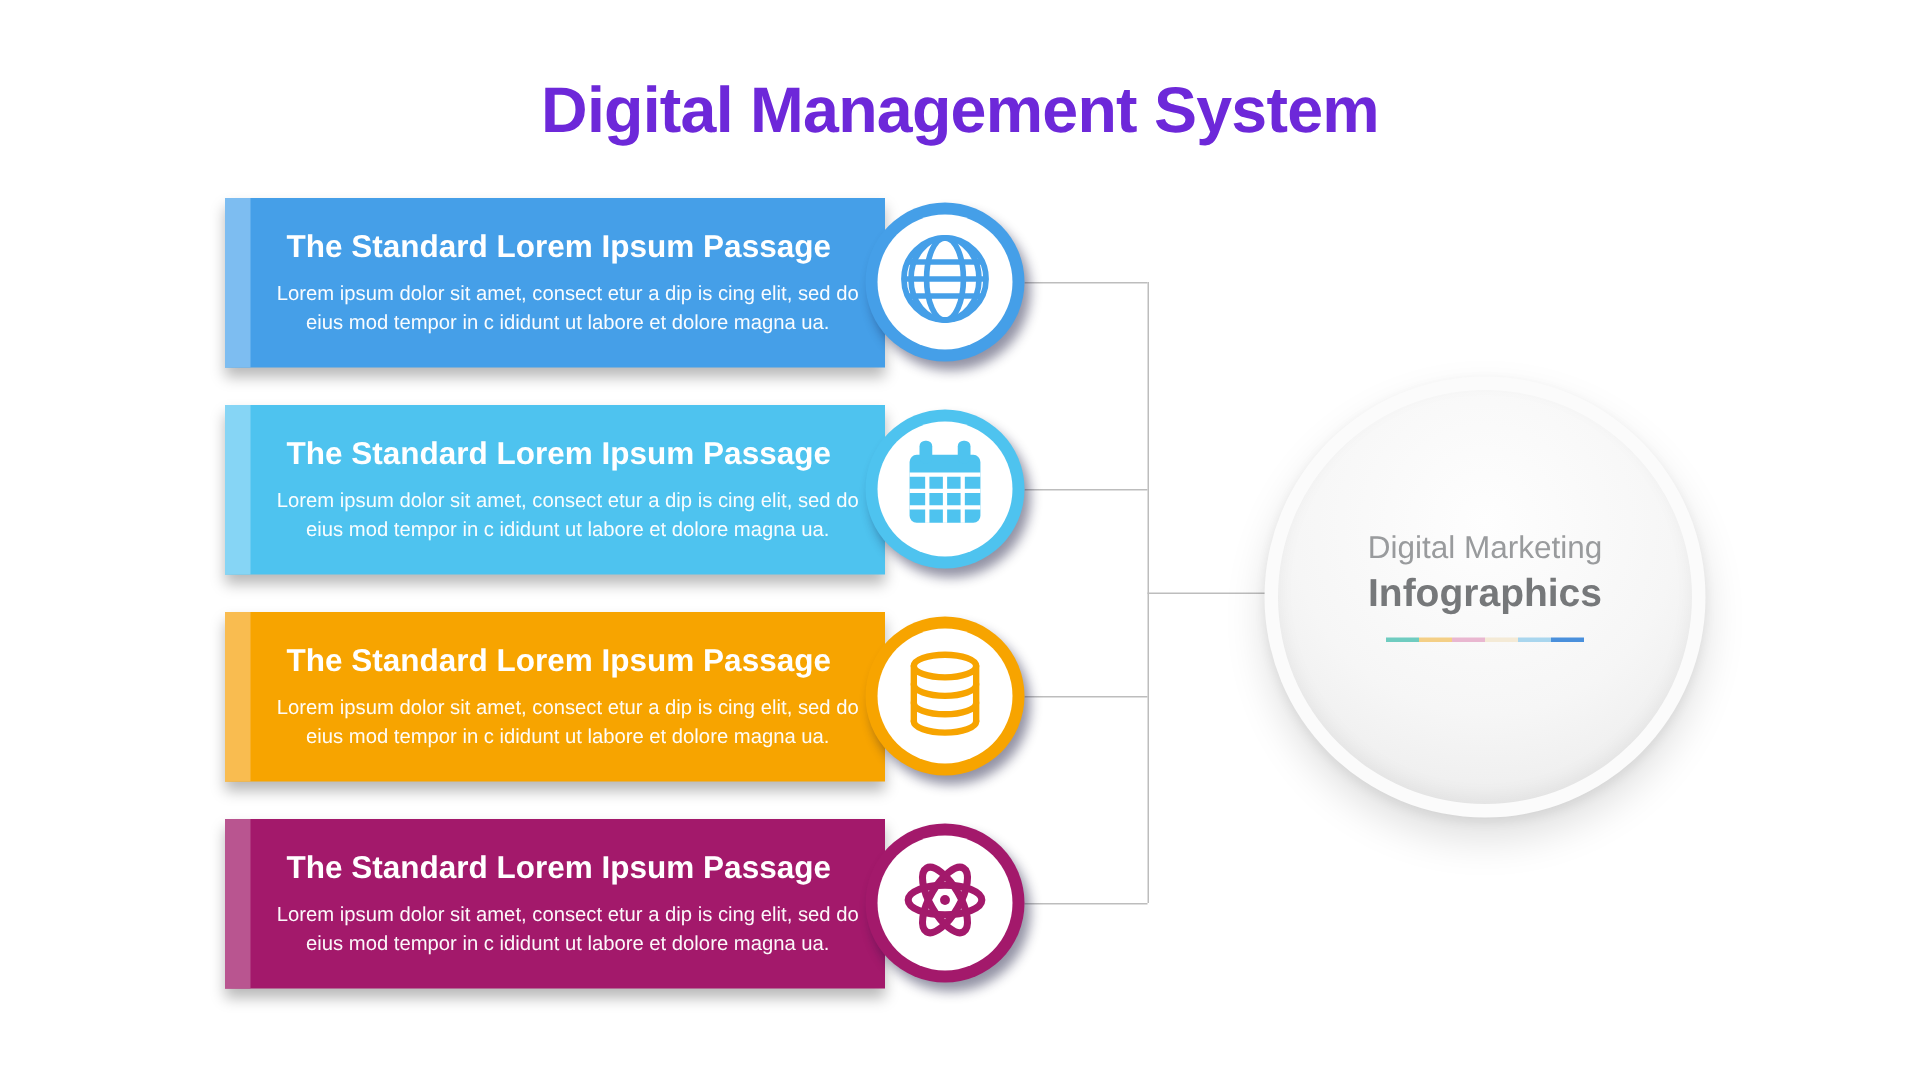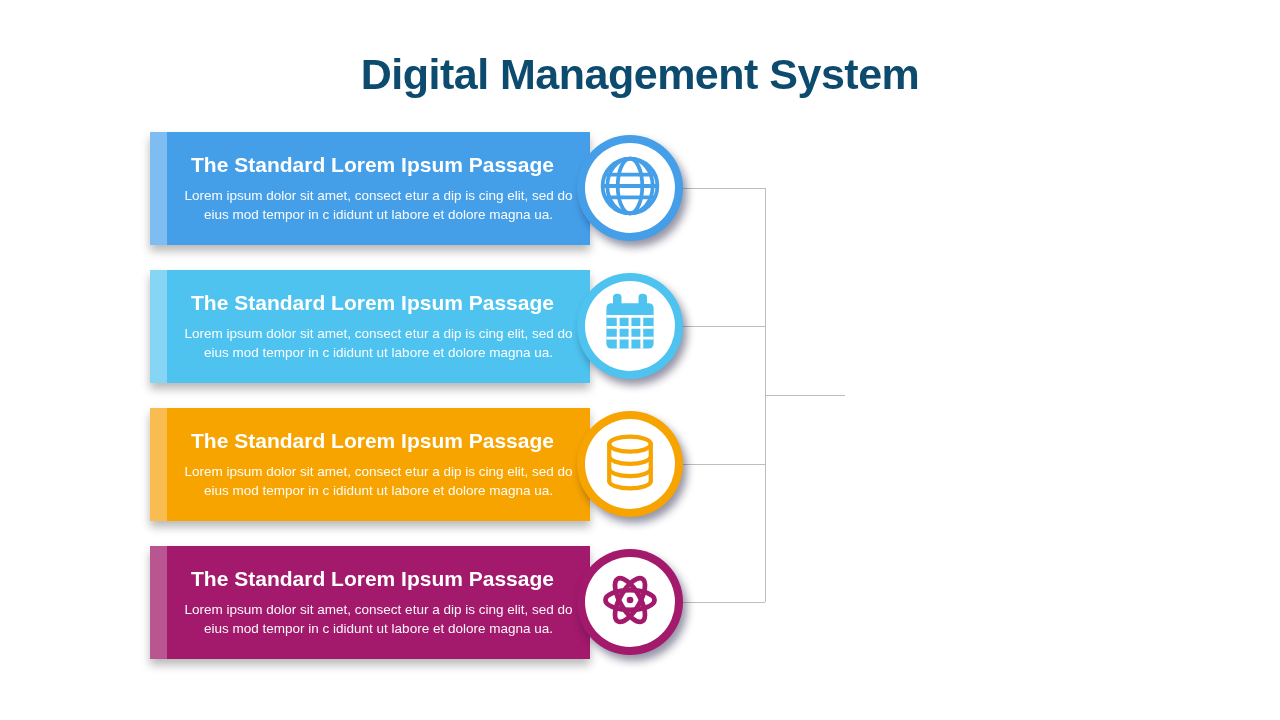--- a/index.html
+++ b/index.html
@@ -8,21 +8,21 @@
     width: 1280px; height: 720px;
     background: #ffffff;
     font-family: "Liberation Sans", sans-serif;
     overflow: hidden;
   }
   .slide { position: relative; width: 1280px; height: 720px; background: #fff; }
 
   .slide-title {
     position: absolute; top: 50px; left: 0; width: 100%;
     margin: 0; text-align: center;
-    font-size: 43px; font-weight: bold; color: #0c4a6e;
+    font-size: 43px; font-weight: bold; color: #6d28d9;
     letter-spacing: -0.5px;
   }
 
   
   .line { position: absolute; background: #bdbdbd; }
   .line.h { height: 1px; }
   .line.v { width: 1px; }
 
   
   .card {
@@ -188,14 +188,30 @@
             <ellipse rx="26" ry="10.5"></ellipse>
             <ellipse rx="26" ry="10.5" transform="rotate(60)"></ellipse>
             <ellipse rx="26" ry="10.5" transform="rotate(120)"></ellipse>
           </g>
           <circle r="3.5" fill="#a3196b"></circle>
         </svg>
       </span>
     </div>
   </div>
 
+  <div class="big-circle">
+    <div class="bc-inner">
+      <div class="bc-text">
+        <div class="bc-line1">Digital Marketing</div>
+        <div class="bc-line2">Infographics</div>
+        <div class="divider" style="justify-content:center;">
+          <span style="background: rgb(111, 204, 192);"></span>
+          <span style="background: rgb(244, 207, 134);"></span>
+          <span style="background: rgb(233, 183, 208);"></span>
+          <span style="background: rgb(244, 234, 214);"></span>
+          <span style="background: rgb(169, 214, 238);"></span>
+          <span style="background: rgb(74, 144, 220);"></span>
+        </div>
+      </div>
+    </div>
+  </div>
 
 </div>
 
 </body></html>

